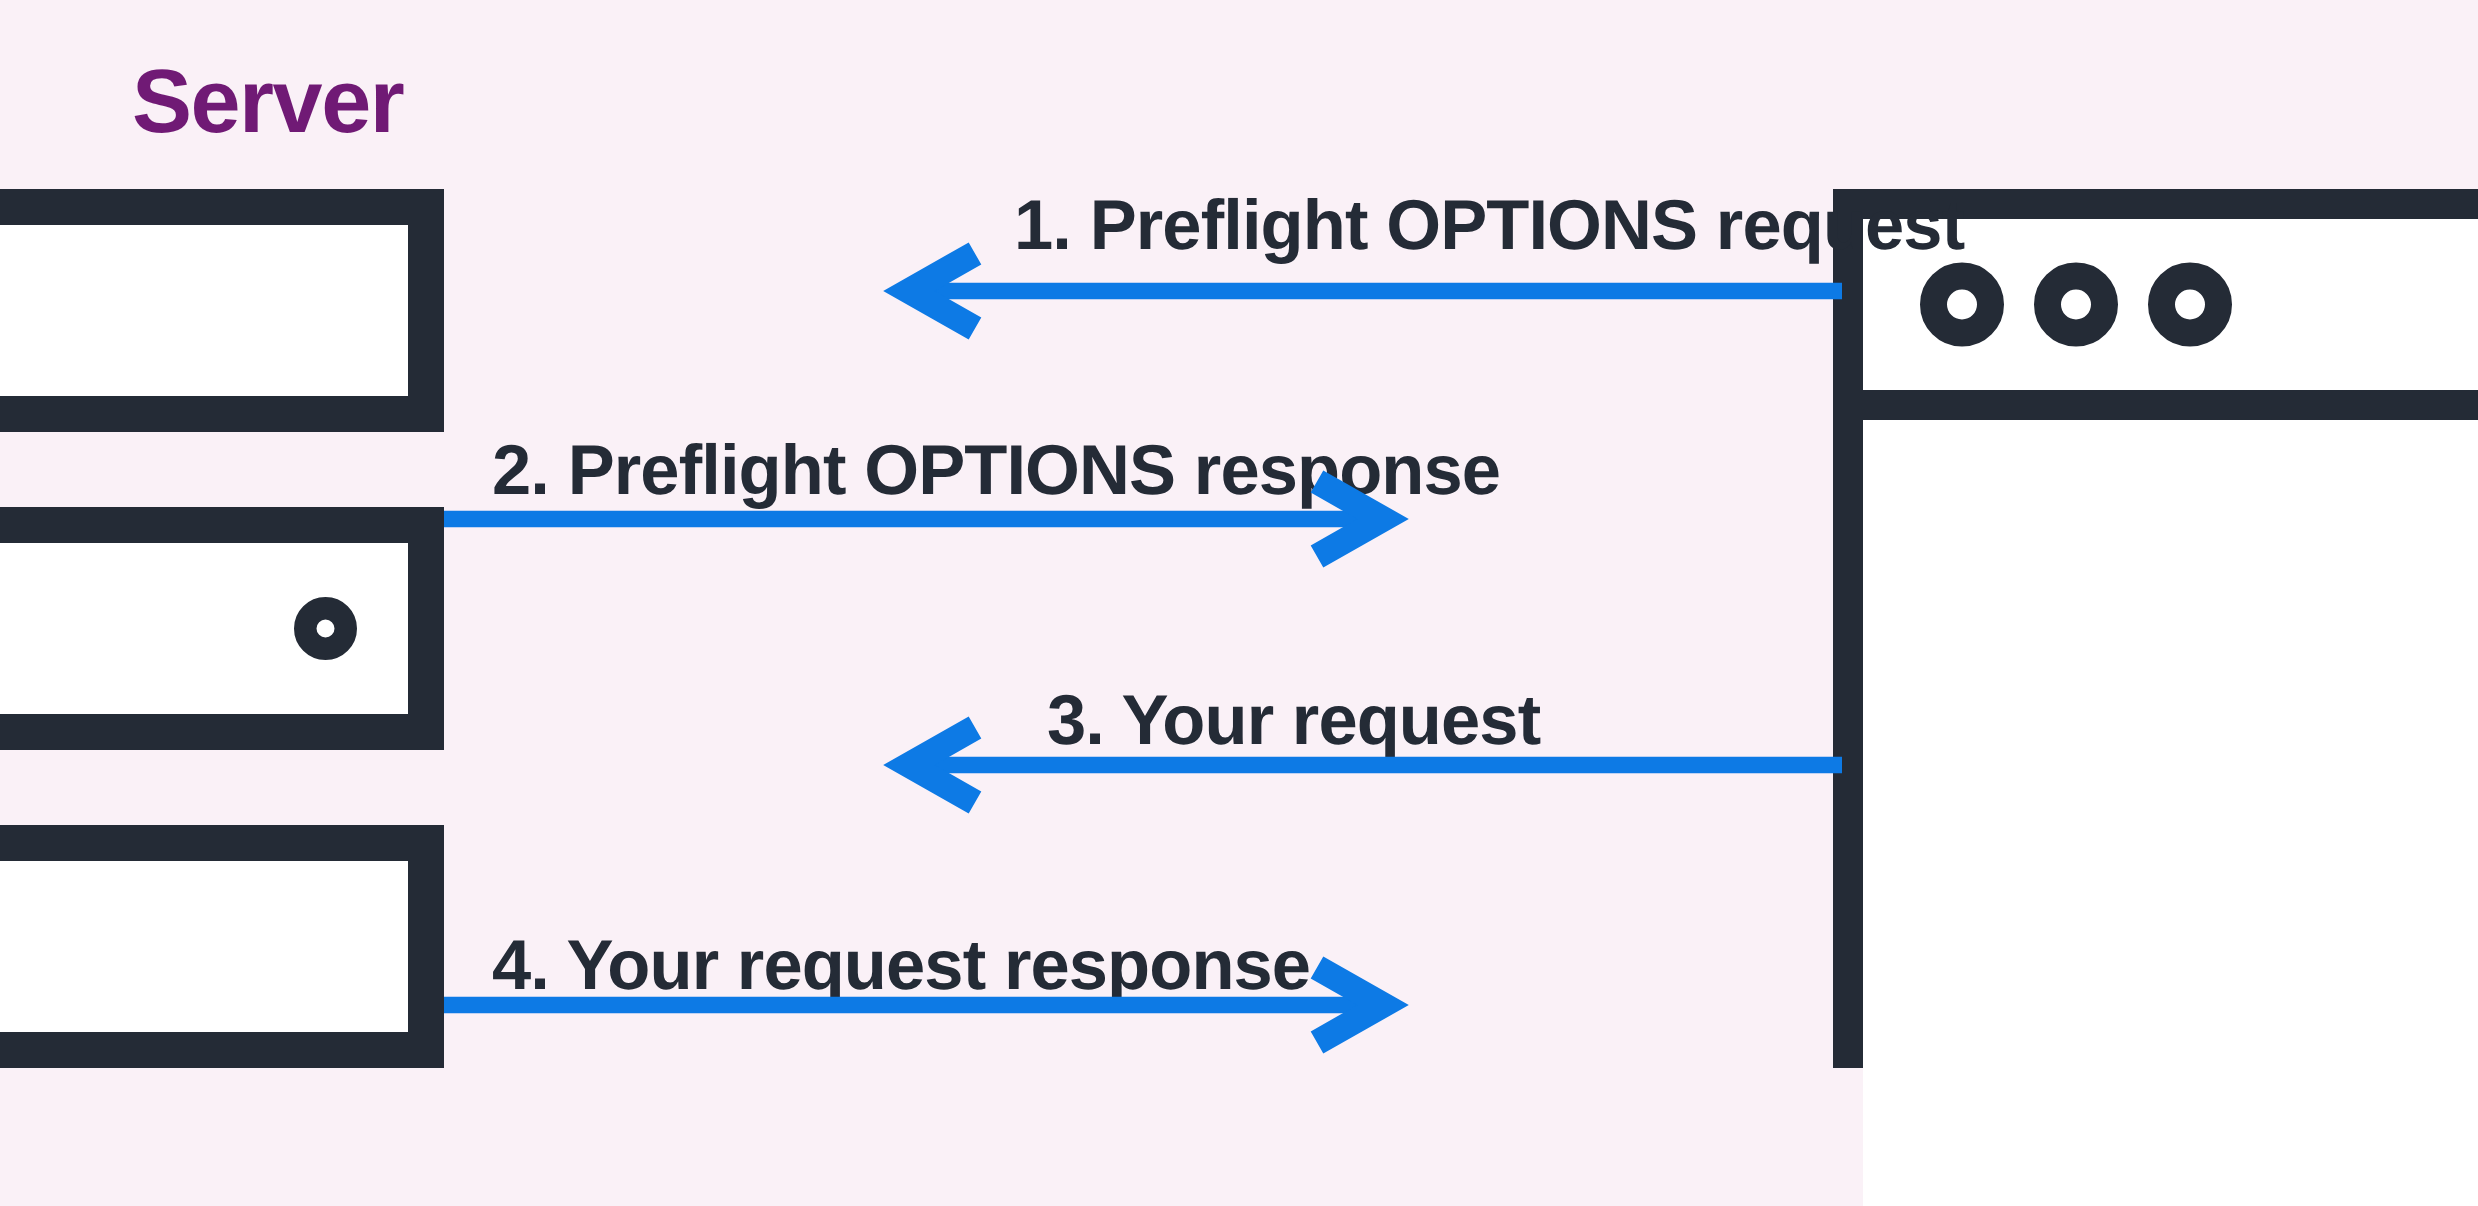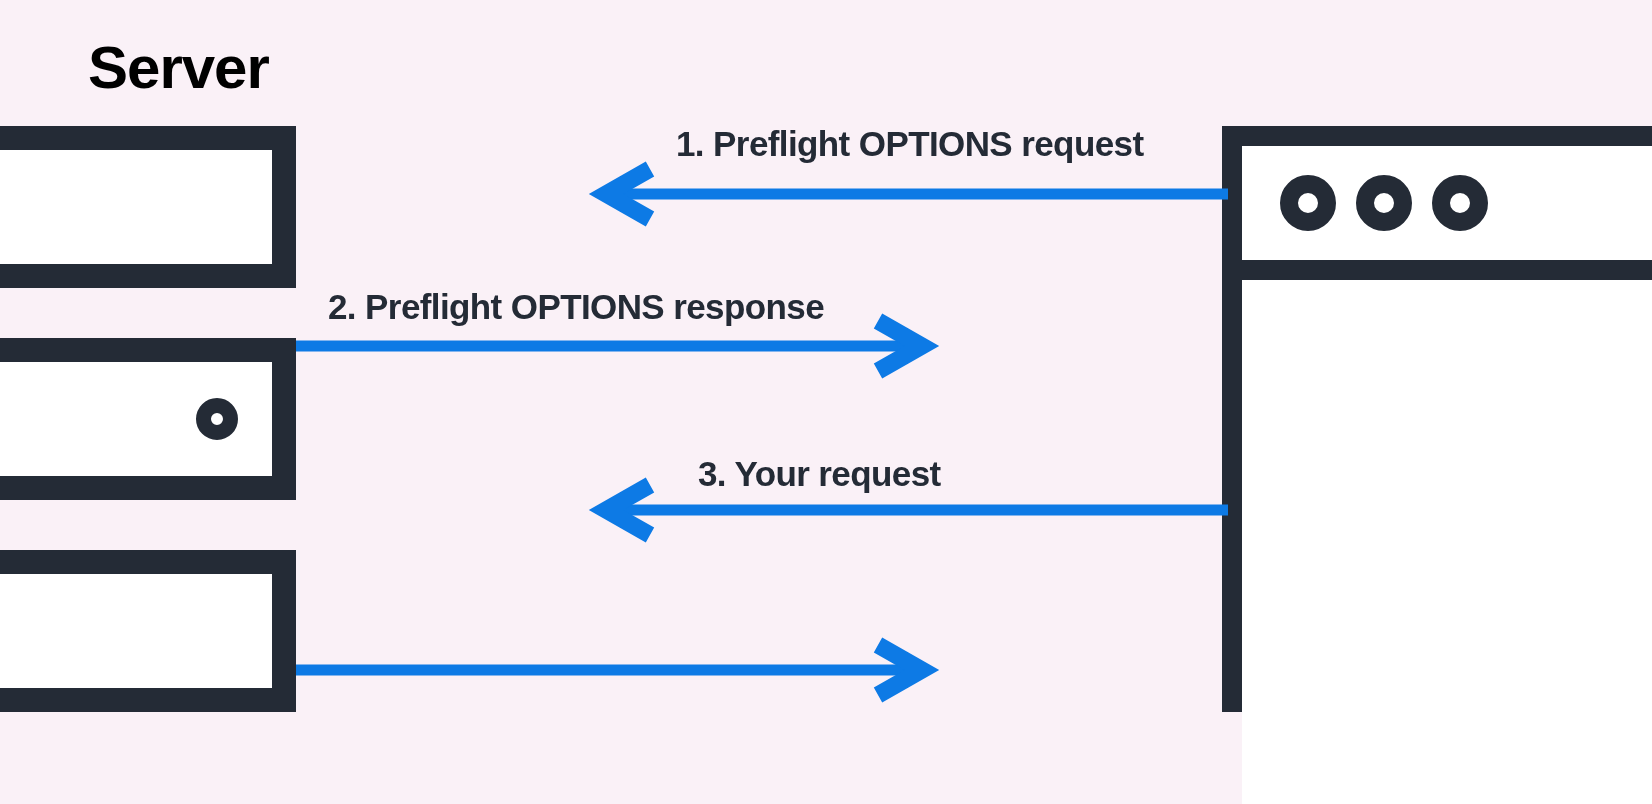--- a/index.html
+++ b/index.html
@@ -20,21 +20,21 @@
     background: #faf1f7;
   }
 
   
   .col-title {
     position: absolute;
     font-family: "Liberation Sans", sans-serif;
     font-weight: 700;
     font-size: 60px;
     letter-spacing: -1px;
-    color: #000000;
+    color: #701a75;
     white-space: nowrap;
     line-height: 1;
   }
   #server-title {
     left: 88px;
     top: 38px;
   }
   #client-title {
     left: 1222px;
     top: 38px;
@@ -106,21 +106,21 @@
   }
 
   
   .message {
     position: absolute;
   }
   .message-label {
     position: absolute;
     font-family: "Liberation Sans", sans-serif;
     font-weight: 700;
-    font-size: 35px;
+    font-size: 47px;
     letter-spacing: -0.6px;
     color: #242b36;
     white-space: nowrap;
     line-height: 1;
   }
   .message-arrow {
     position: absolute;
     display: block;
     overflow: visible;
   }
@@ -168,19 +168,20 @@
 
   <div class="message" style="left:0; top:0; width:1652px; height:804px;">
     <div class="message-label" style="left:698px; top:456px;">3. Your request</div>
     <svg class="message-arrow" style="left:588px; top:479px;" width="640" height="62" viewBox="0 0 640 62">
       <line x1="26" y1="31" x2="640" y2="31" stroke="#0d7ae5" stroke-width="11" stroke-linecap="butt"></line>
       <polyline points="62,6 18,31 62,56" fill="none" stroke="#0d7ae5" stroke-width="17" stroke-linecap="butt" stroke-linejoin="miter"></polyline>
     </svg>
   </div>
 
   <div class="message" style="left:0; top:0; width:1652px; height:804px;">
+    <div class="message-label" style="left:328px; top:619px;">4. Your request response</div>
     <svg class="message-arrow" style="left:296px; top:639px;" width="644" height="62" viewBox="0 0 644 62">
       <line x1="0" y1="31" x2="618" y2="31" stroke="#0d7ae5" stroke-width="11" stroke-linecap="butt"></line>
       <polyline points="582,6 626,31 582,56" fill="none" stroke="#0d7ae5" stroke-width="17" stroke-linecap="butt" stroke-linejoin="miter"></polyline>
     </svg>
   </div>
 
 </div>
 
 </body></html>

